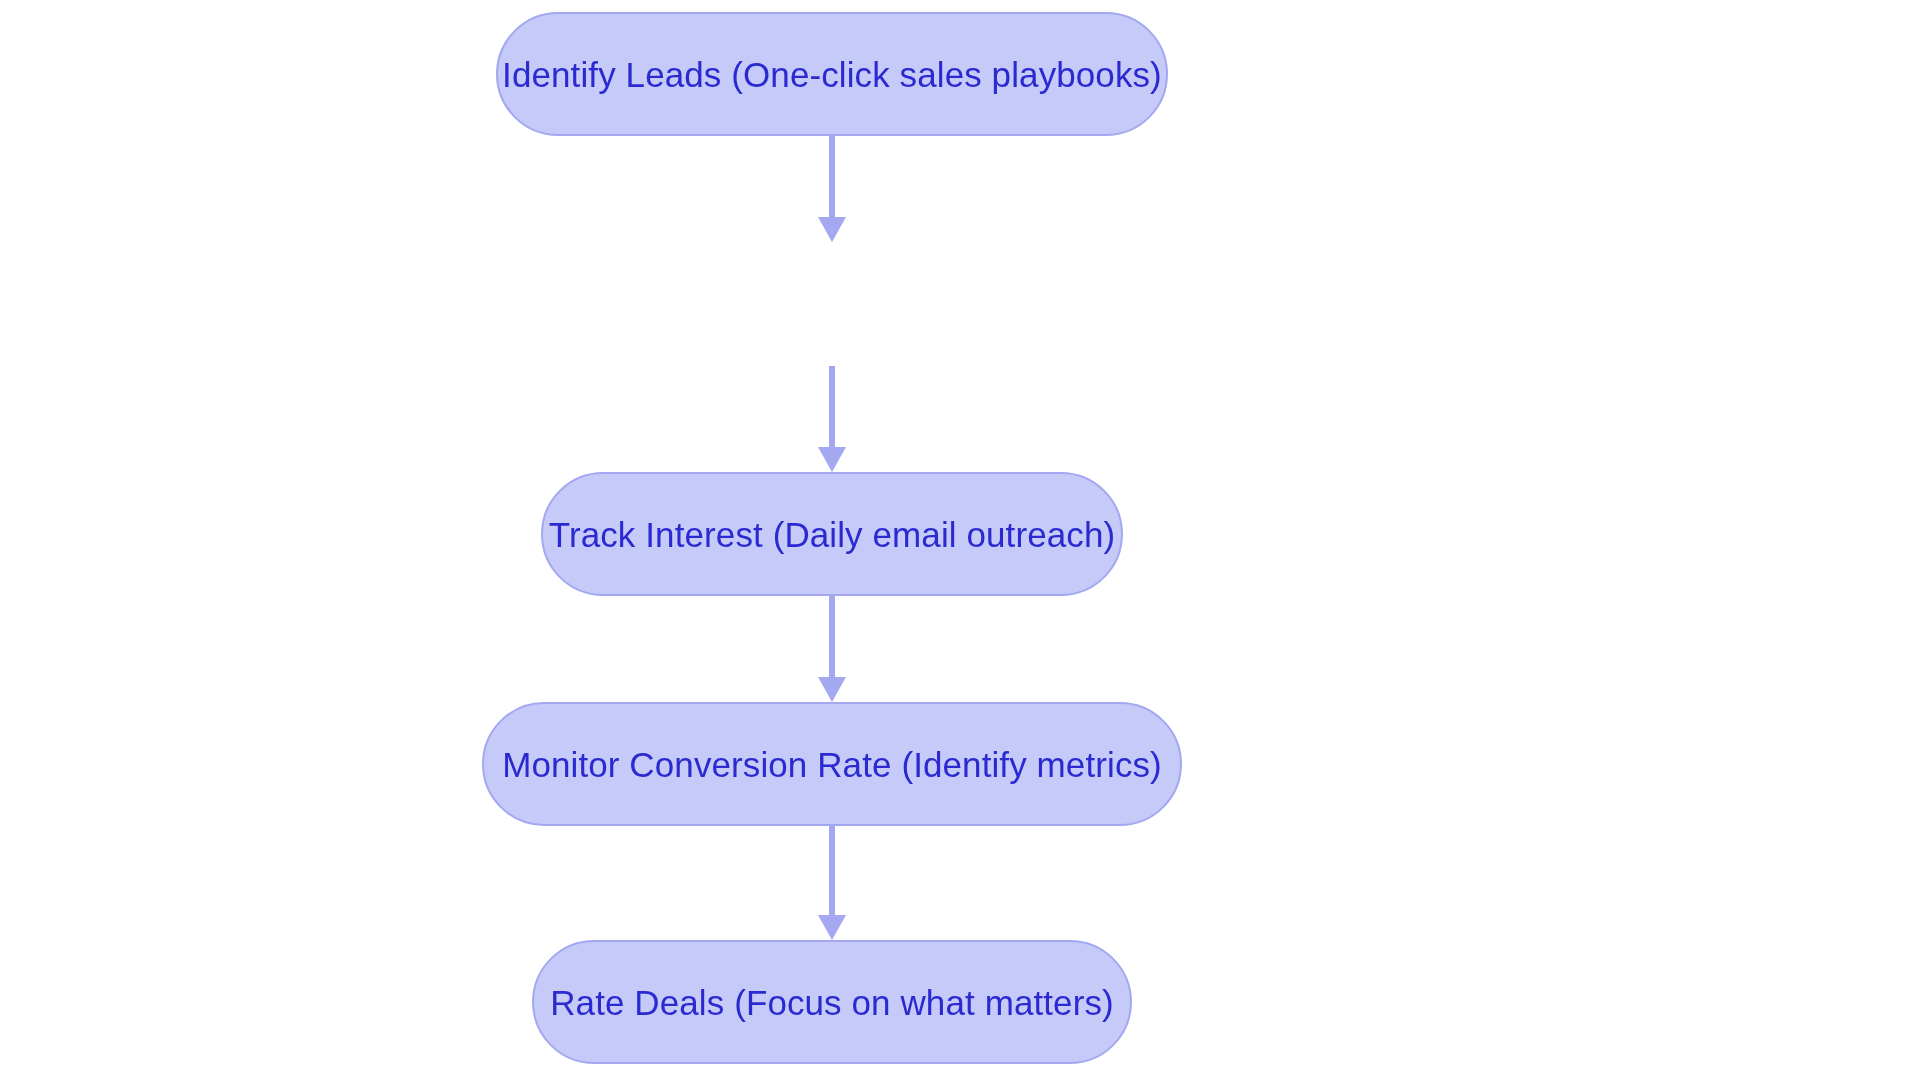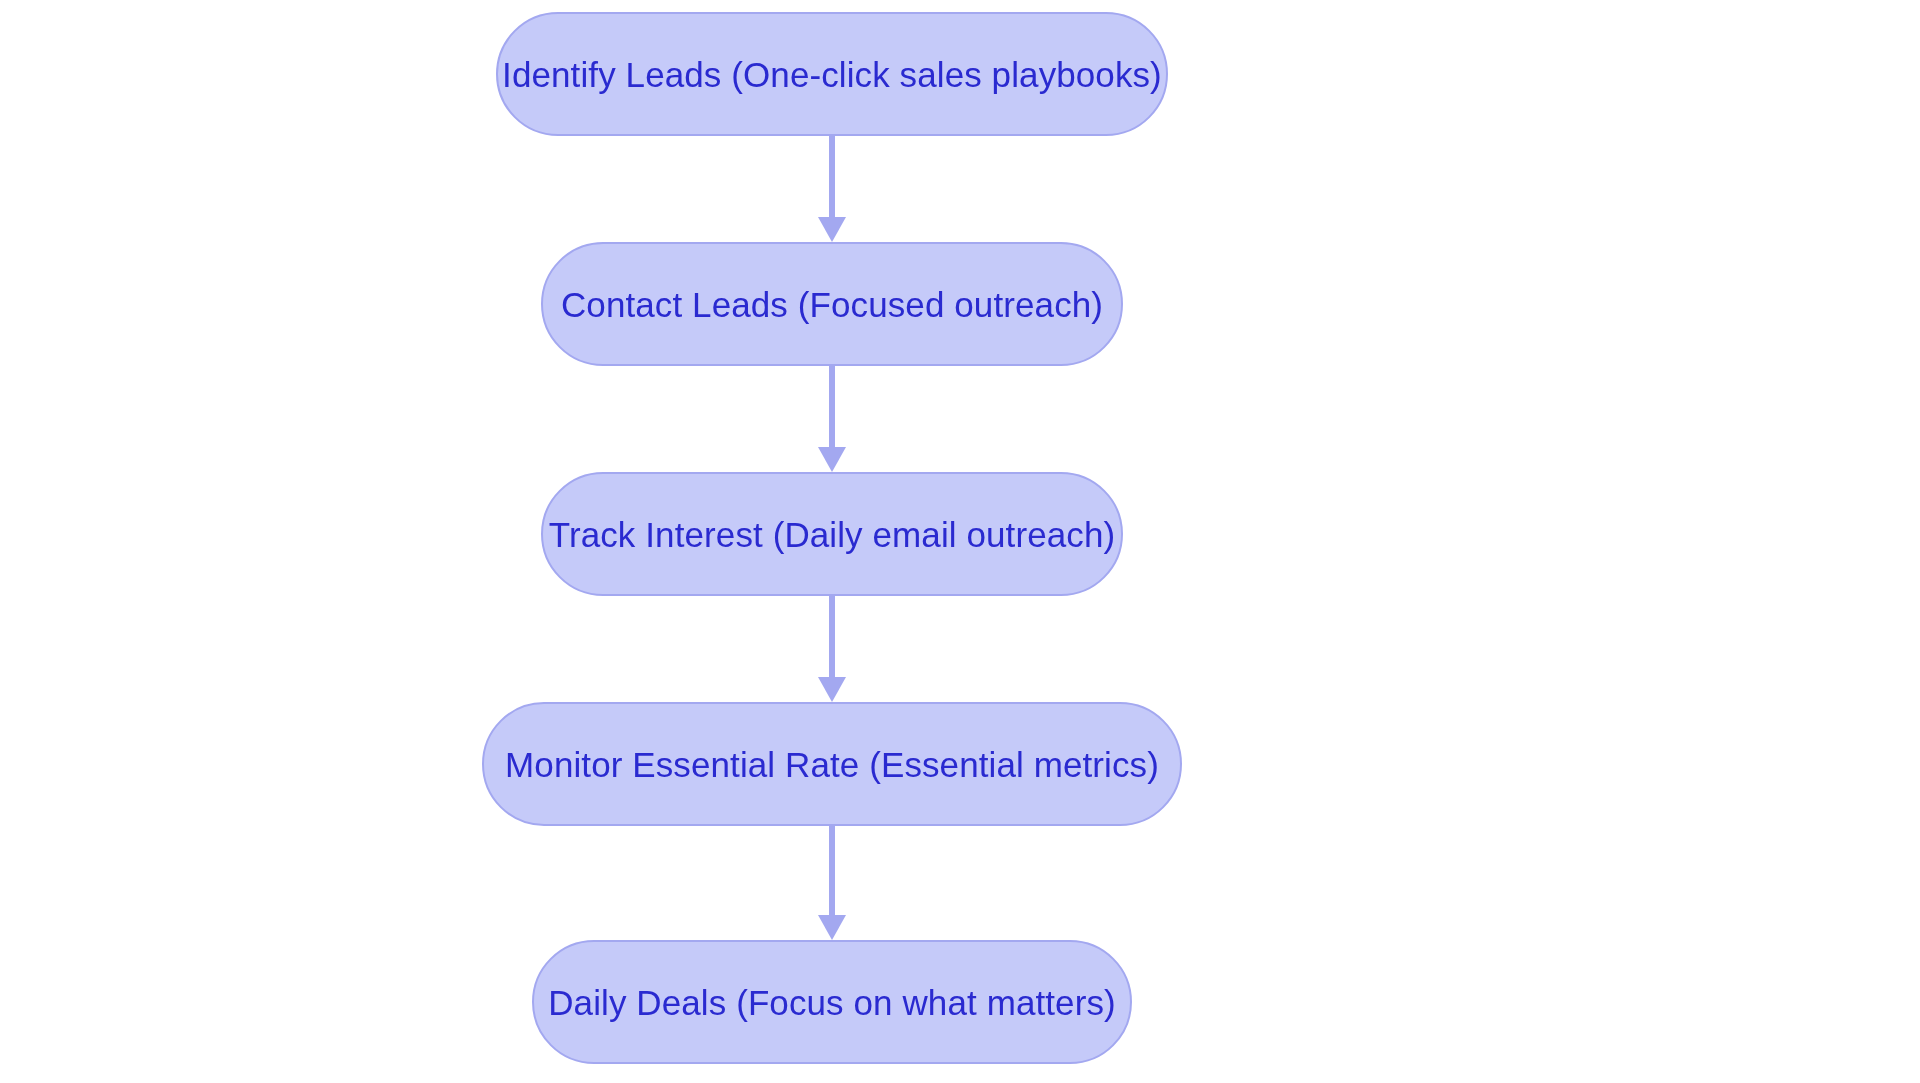--- a/index.html
+++ b/index.html
@@ -97,44 +97,41 @@
 
   <div class="node" id="node-1">
     <span class="node-label">Identify Leads (One-click sales playbooks)</span>
   </div>
 
   <div class="connector" id="edge-1">
     <div class="line"></div>
     <div class="head"></div>
   </div>
 
-  <div class="node" id="node-2">
-    <span class="node-label">Contact Leads (Focused outreach)</span>
-  </div>
 
   <div class="connector" id="edge-2">
     <div class="line"></div>
     <div class="head"></div>
   </div>
 
   <div class="node" id="node-3">
     <span class="node-label">Track Interest (Daily email outreach)</span>
   </div>
 
   <div class="connector" id="edge-3">
     <div class="line"></div>
     <div class="head"></div>
   </div>
 
   <div class="node" id="node-4">
-    <span class="node-label">Monitor Essential Rate (Essential metrics)</span>
+    <span class="node-label">Monitor Conversion Rate (Identify metrics)</span>
   </div>
 
   <div class="connector" id="edge-4">
     <div class="line"></div>
     <div class="head"></div>
   </div>
 
   <div class="node" id="node-5">
-    <span class="node-label">Daily Deals (Focus on what matters)</span>
+    <span class="node-label">Rate Deals (Focus on what matters)</span>
   </div>
 
 </div>
 
 </body></html>

